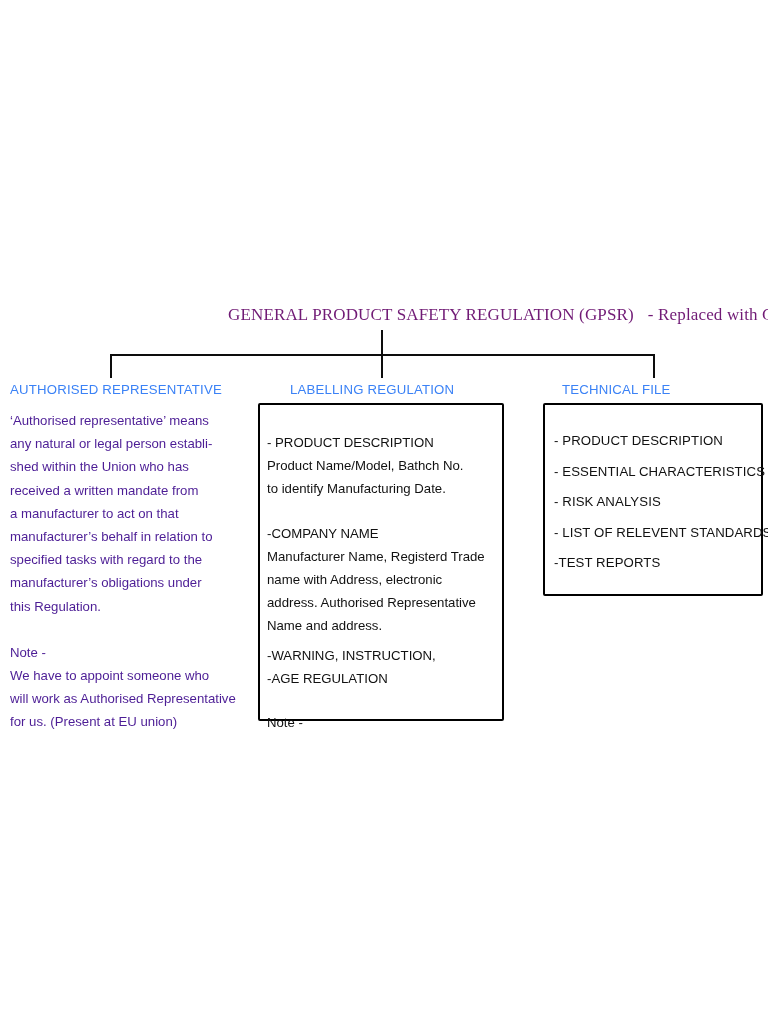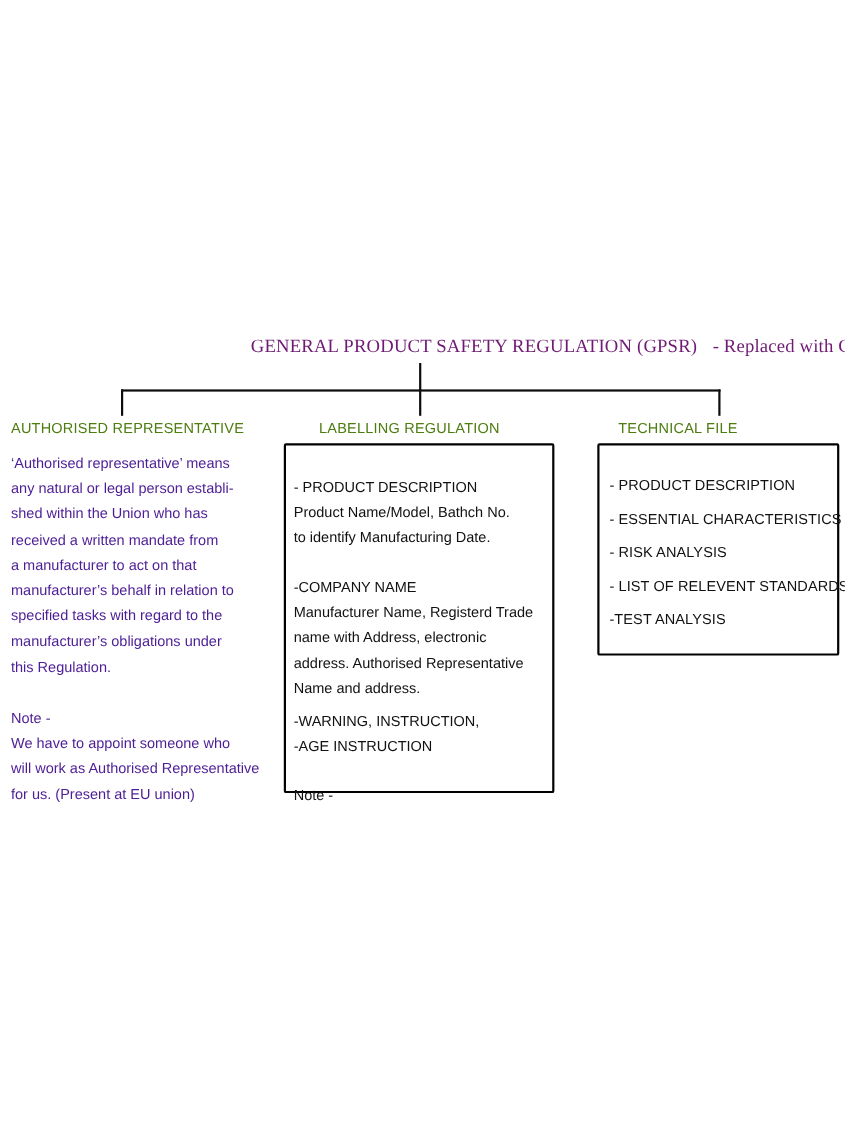--- a/index.html
+++ b/index.html
@@ -54,21 +54,21 @@
   #drop-left   { left: 110px; top: 354px;  height: 24px; }
   #drop-mid    { left: 381px; top: 354px;  height: 24px; }
   #drop-right  { left: 653px; top: 354px;  height: 24px; }
 
   
   .col-heading {
     position: absolute;
     font-size: 13.2px;
     letter-spacing: 0.2px;
     white-space: nowrap;
-    color: #4d7c0f;
+    color: #3b82f6;
   }
   #heading-auth  { left: 10px;  top: 382px; }
   #heading-label { left: 290px; top: 382px; }
   #heading-tech  { left: 562px; top: 382px; }
 
   
   .plain-column {
     position: absolute;
     left: 10px;
     top: 409px;
@@ -178,29 +178,29 @@
       <p>Product Name/Model, Bathch No.
 to identify Manufacturing Date.</p>
       <div class="gap-lg"></div>
       <p>-COMPANY NAME</p>
       <p>Manufacturer Name, Registerd Trade
 name with Address, electronic
 address. Authorised Representative
 Name and address.</p>
       <div class="gap-sm"></div>
       <p>-WARNING, INSTRUCTION,</p>
-      <p>-AGE INSTRUCTION</p>
+      <p>-AGE REGULATION</p>
       <div class="gap-lg"></div>
       <p>Note -</p>
     </div>
   </div>
 
   <div class="box" id="box-technical">
     <div class="tf-list">
       <p class="tf-item">- PRODUCT DESCRIPTION</p>
       <p class="tf-item">- ESSENTIAL CHARACTERISTICS</p>
       <p class="tf-item">- RISK ANALYSIS</p>
       <p class="tf-item">- LIST OF RELEVENT STANDARDS</p>
-      <p class="tf-item">-TEST ANALYSIS</p>
+      <p class="tf-item">-TEST REPORTS</p>
     </div>
   </div>
 
 </div>
 
 </body></html>

